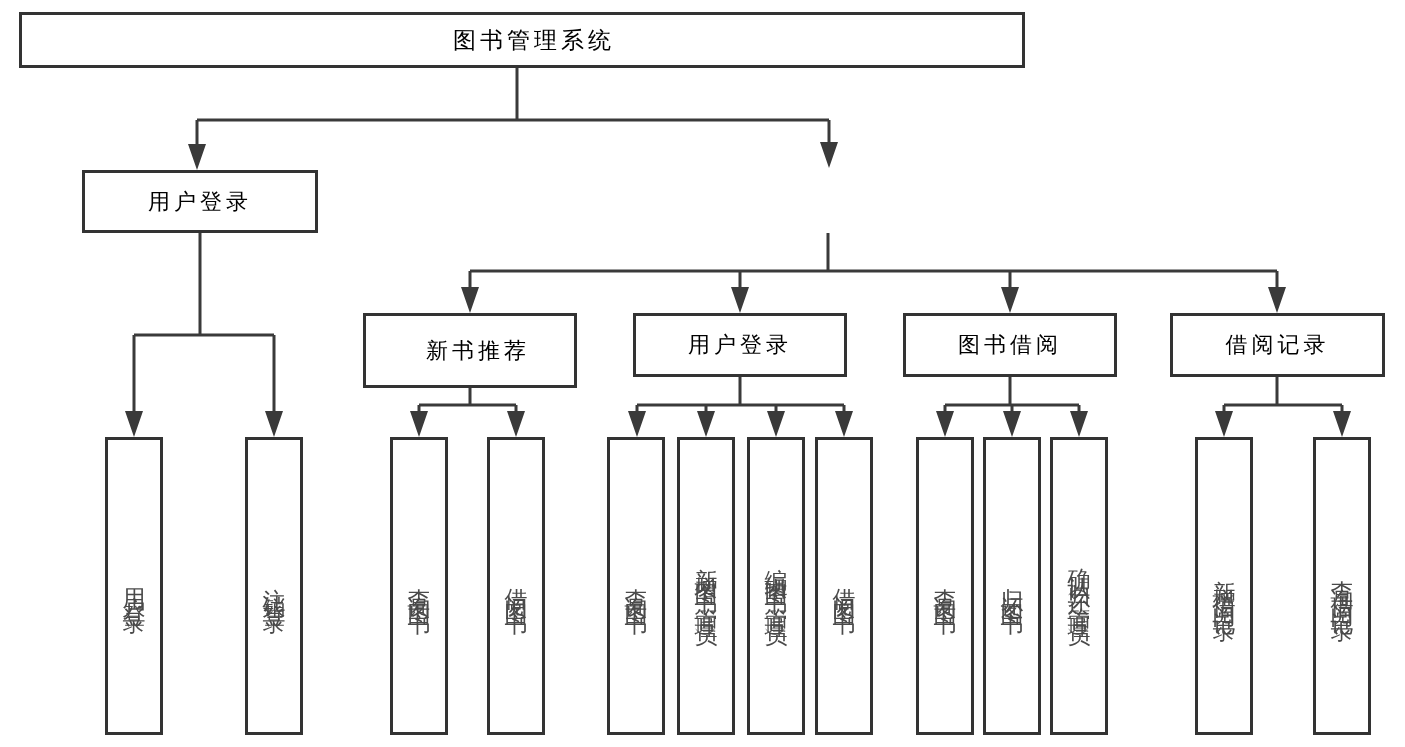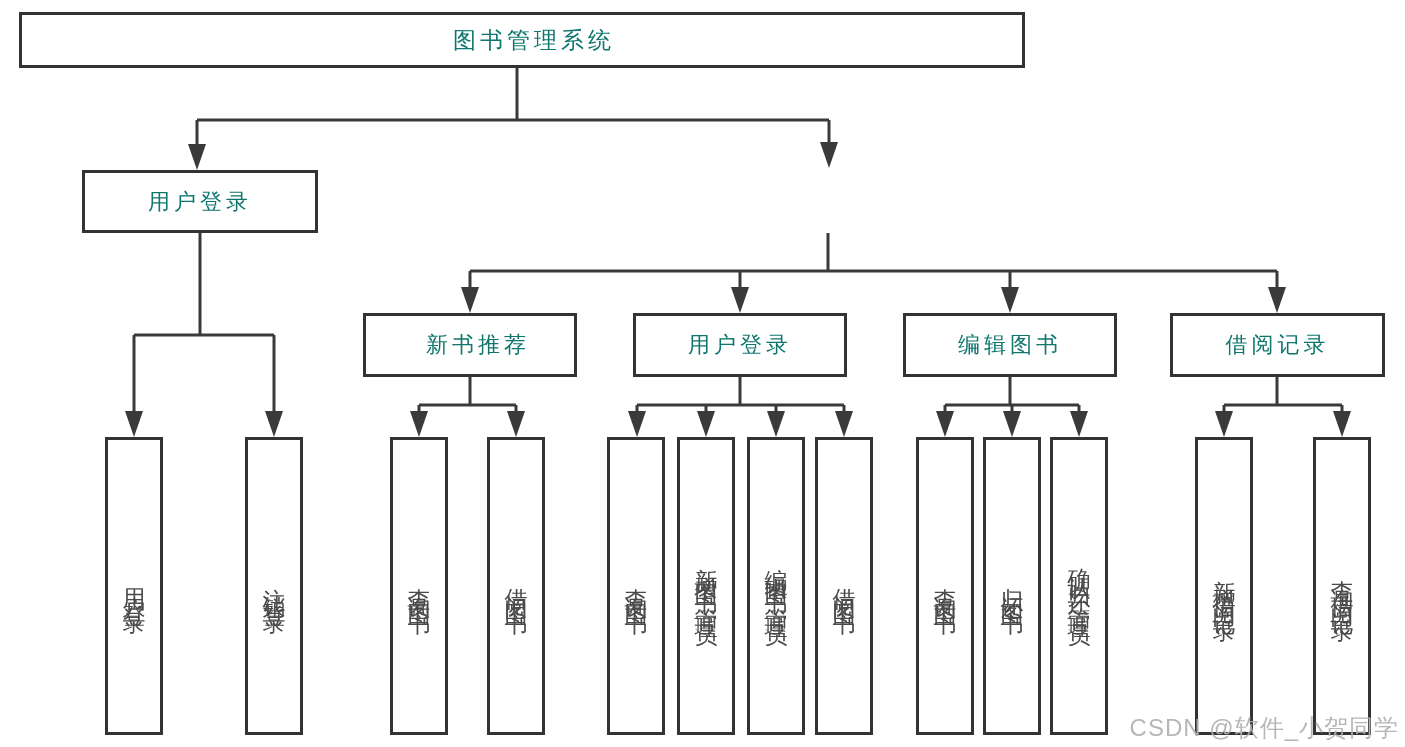--- a/index.html
+++ b/index.html
@@ -23,21 +23,21 @@
     background: #ffffff;
     display: flex;
     align-items: center;
     justify-content: center;
     color: #4a4a4a;
   }
   .h-node span {
     font-size: 22px;
     letter-spacing: 4px;
     white-space: nowrap;
-    color: #0f766e;
+    color: #000000;
   }
   .root-node span { font-size: 23px; text-indent: 24px; }
   .v-node span {
     writing-mode: vertical-rl;
     text-orientation: mixed;
     font-size: 23px;
     letter-spacing: 8px;
     line-height: 1;
     color: #4a4a4a;
   }
@@ -88,28 +88,28 @@
   </svg>
 
   <div class="node h-node root-node" style="left:19px; top:12px; width:1006px; height:56px;">
     <span>图书管理系统</span>
   </div>
 
   <div class="node h-node" style="left:82px; top:170px; width:236px; height:63px;">
     <span>用户登录</span>
   </div>
 
-  <div class="node h-node" style="left:363px; top:313px; width:214px; height:64px;padding-left:16px;">
+  <div class="node h-node" style="left:363px; top:313px; width:214px; height:75px;padding-left:16px;">
     <span>新书推荐</span>
   </div>
   <div class="node h-node" style="left:633px; top:313px; width:214px; height:64px;">
     <span>用户登录</span>
   </div>
   <div class="node h-node" style="left:903px; top:313px; width:214px; height:64px;">
-    <span>编辑图书</span>
+    <span>图书借阅</span>
   </div>
   <div class="node h-node" style="left:1170px; top:313px; width:215px; height:64px;">
     <span>借阅记录</span>
   </div>
 
   <div class="node v-node" style="left:105px; top:437px; width:58px; height:298px;">
     <span>用户登录</span>
   </div>
   <div class="node v-node" style="left:245px; top:437px; width:58px; height:298px;">
     <span>注销登录</span>
@@ -145,15 +145,14 @@
     <span>确认归还（管理员）</span>
   </div>
 
   <div class="node v-node" style="left:1195px; top:437px; width:58px; height:298px;">
     <span>新增借阅记录</span>
   </div>
   <div class="node v-node" style="left:1313px; top:437px; width:58px; height:298px;">
     <span>查询借阅记录</span>
   </div>
 
-  <div class="watermark">CSDN @软件_小贺同学</div>
 
 </div>
 
 </body></html>

